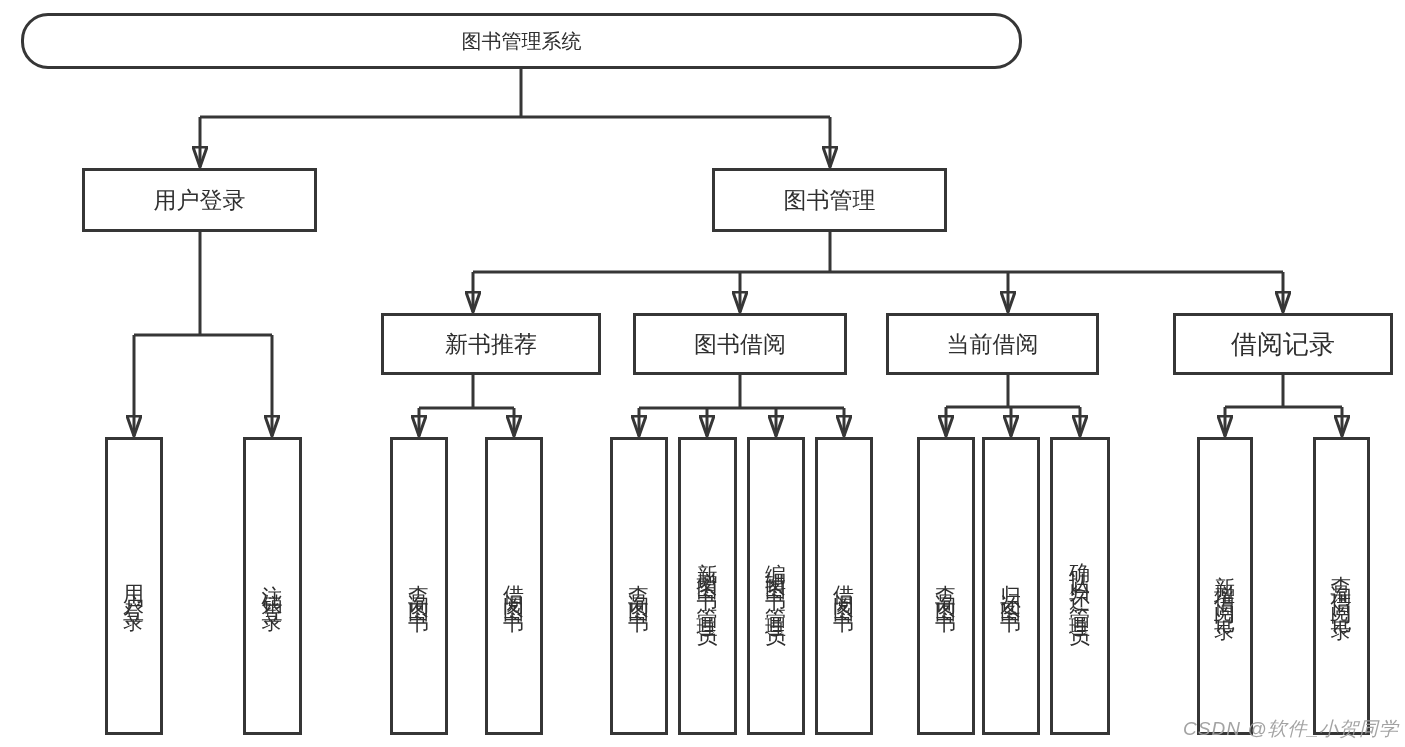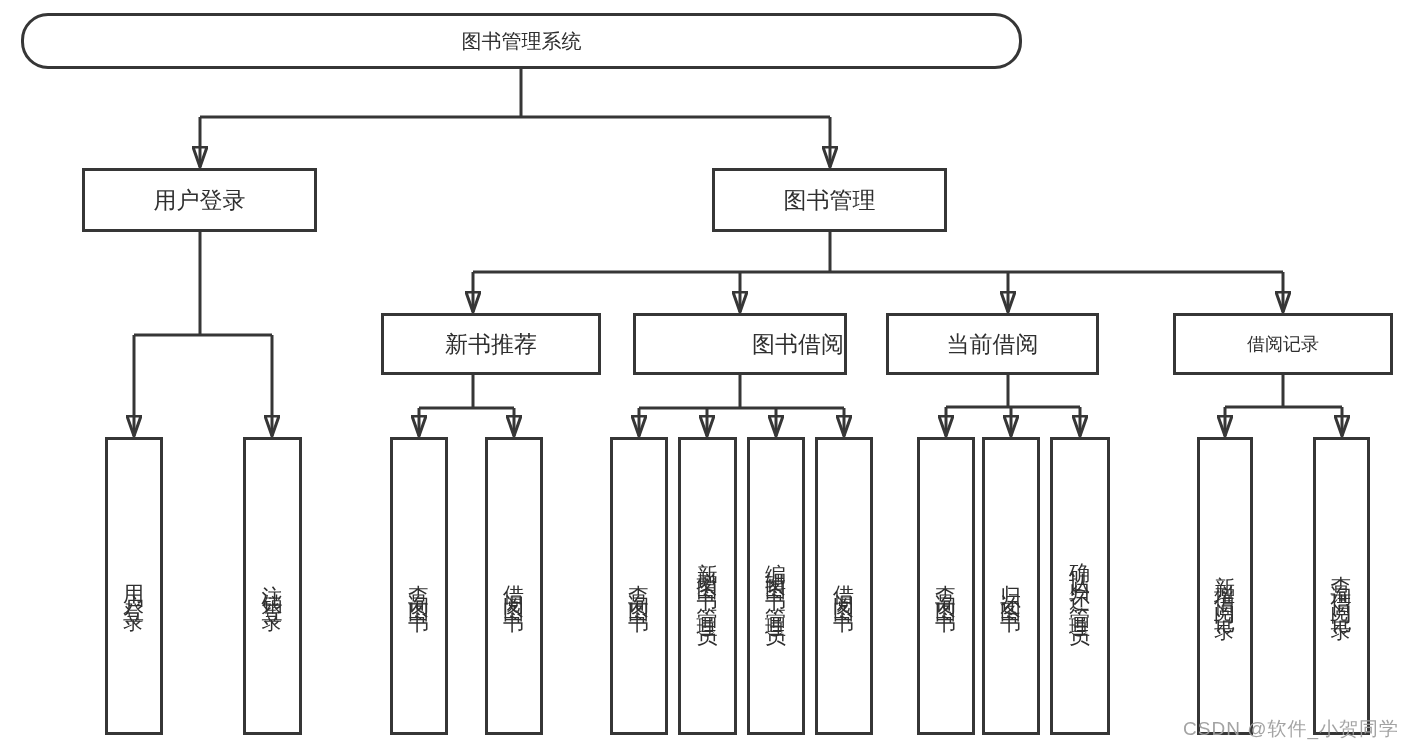--- a/index.html
+++ b/index.html
@@ -12,23 +12,23 @@
     display:flex;align-items:center;justify-content:center;
     white-space:nowrap;z-index:2;
   }
   .node span{display:block;}
 
   
   .n-root        {left:21px;  top:13px;  width:1001px;height:56px;font-size:20px;border-radius:27px;}
   .n-user-login  {left:82px;  top:168px; width:235px; height:64px;font-size:23px;}
   .n-book-mgmt   {left:712px; top:168px; width:235px; height:64px;font-size:23px;}
   .n-new-book-rec{left:381px; top:313px; width:220px; height:62px;font-size:23px;}
-  .n-book-borrow {left:633px; top:313px; width:214px; height:62px;font-size:23px;justify-content:flex-end;}
+  .n-book-borrow {left:633px; top:313px; width:214px; height:62px;font-size:23px;}
   .n-cur-borrow  {left:886px; top:313px; width:213px; height:62px;font-size:23px;}
-  .n-borrow-rec  {left:1173px;top:313px; width:220px; height:62px;font-size:18px;}
+  .n-borrow-rec  {left:1173px;top:313px; width:220px; height:62px;font-size:26px;}
 
   
   .leaf{top:437px;height:298px;font-size:21px;}
   .leaf span{writing-mode:vertical-rl;text-orientation:mixed;letter-spacing:9px;line-height:1;}
   .l-user-login {left:105px; width:58px;}
   .l-logout     {left:243px; width:59px;}
   .l-nbr-query  {left:390px; width:58px;}
   .l-nbr-borrow {left:485px; width:58px;}
   .l-bb-query   {left:610px; width:58px;}
   .l-bb-add     {left:678px; width:59px;}
@@ -40,20 +40,21 @@
   .l-br-add     {left:1197px;width:56px;}
   .l-br-query   {left:1313px;width:57px;}
 
   .connectors{position:absolute;left:0;top:0;z-index:3;pointer-events:none;}
   .connectors path{stroke:#363636;stroke-width:3;fill:none;}
 
   .watermark{
     position:absolute;right:6px;bottom:5px;z-index:4;
     font-size:19px;color:rgba(158,158,158,0.95);letter-spacing:1px;
     white-space:nowrap;
+    font-style:italic;
   }
 </style>
 </head>
 <body>
 
 <div class="stage">
 
   <div class="node n-root">
     <span>图书管理系统</span>
   </div>

